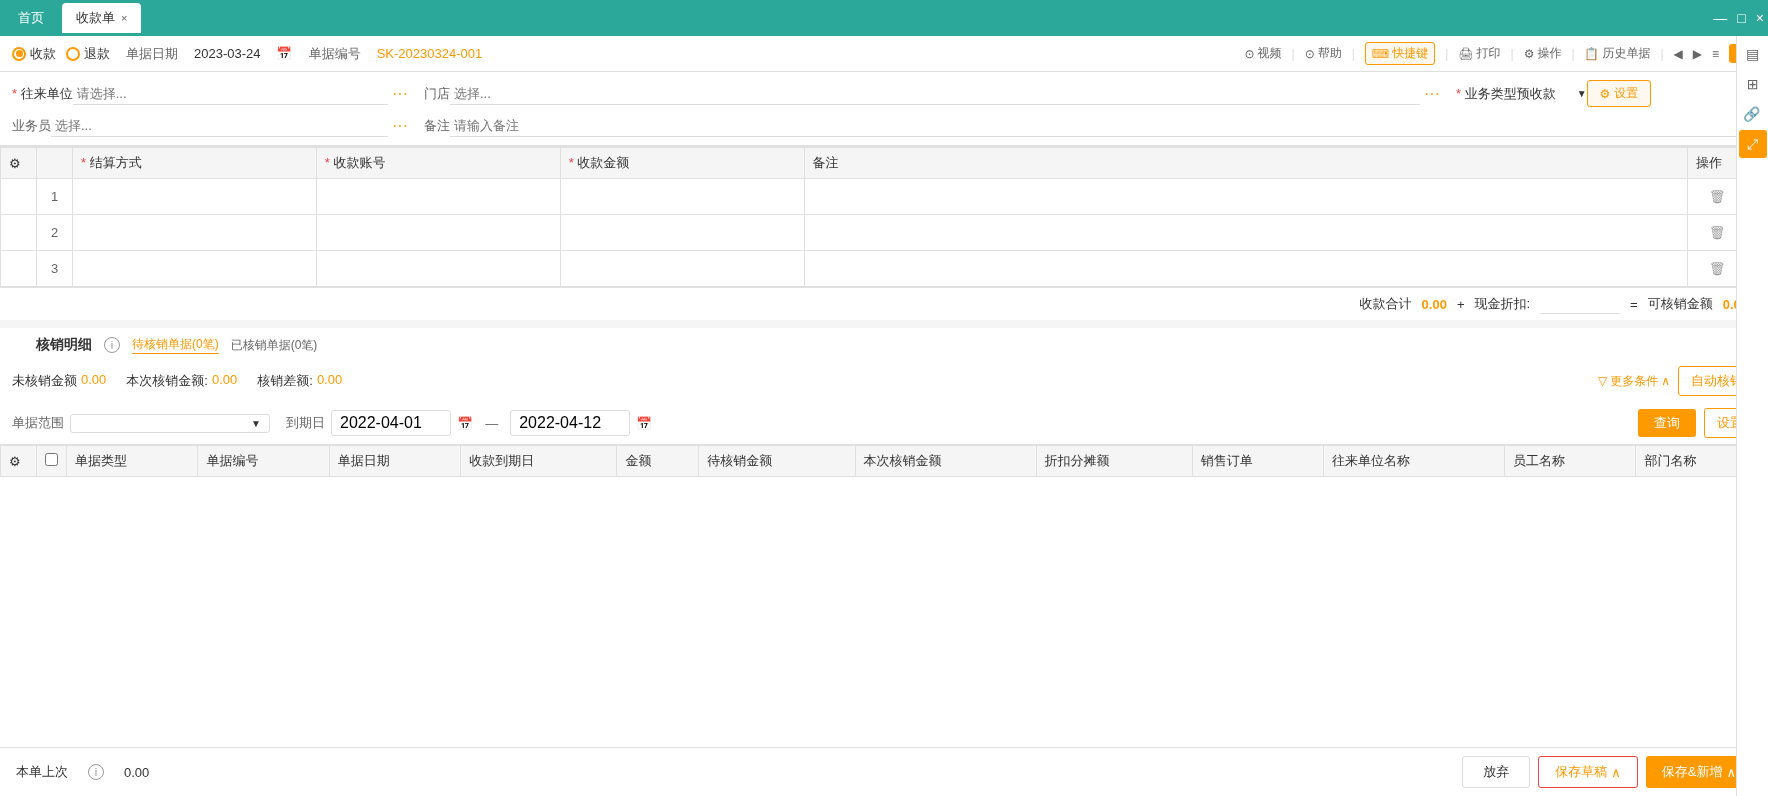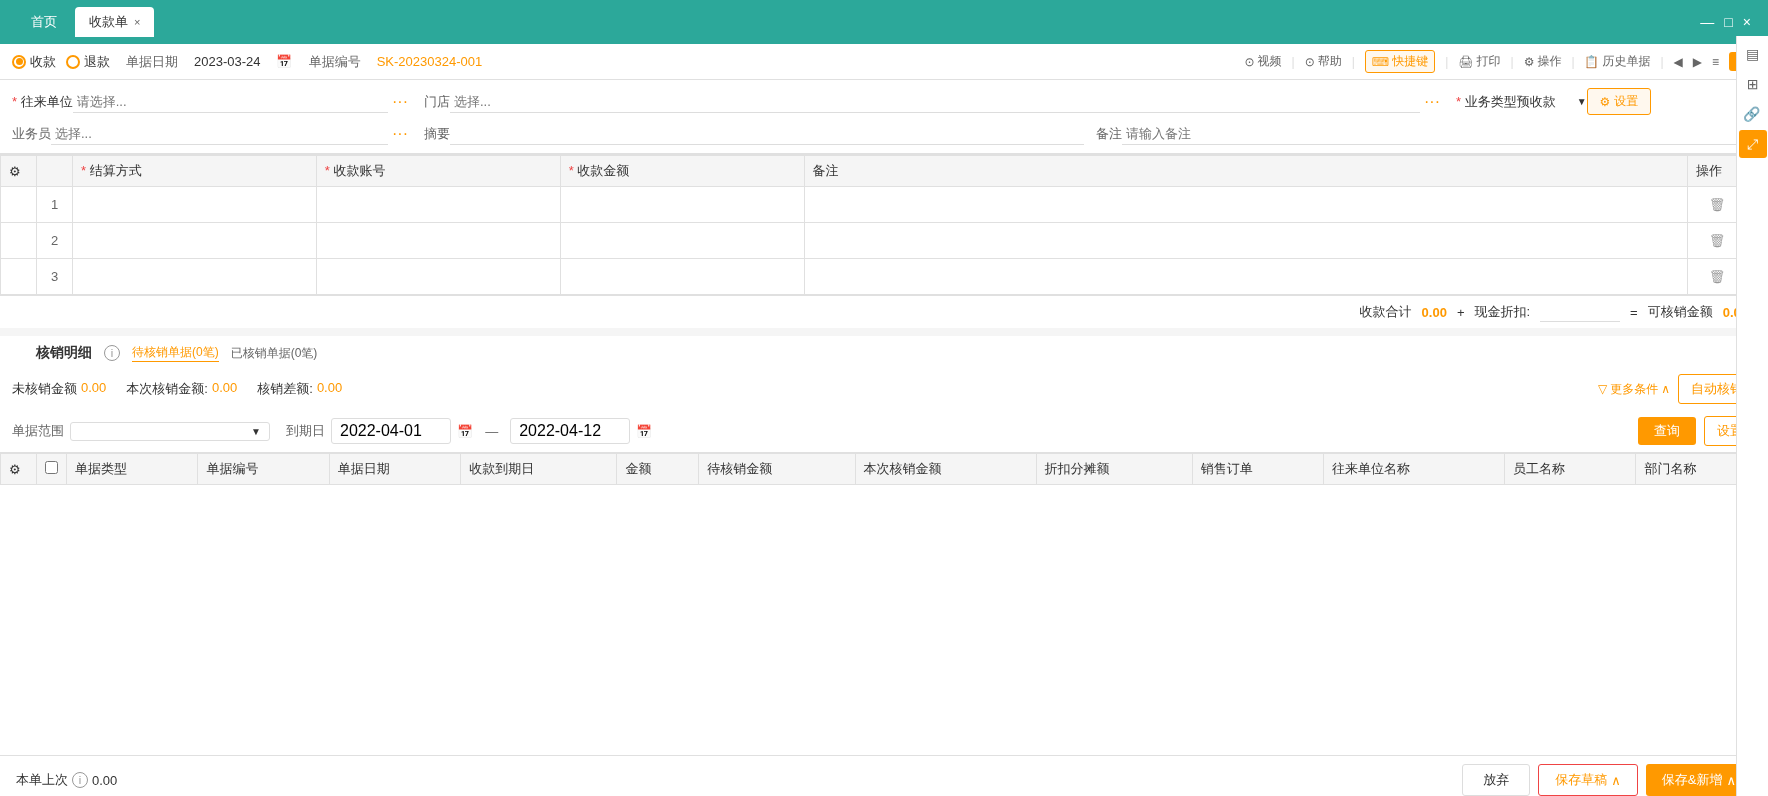--- a/index.html
+++ b/index.html
@@ -3,22 +3,22 @@
   <meta charset="utf-8">
   <style>
     * { box-sizing: border-box; margin: 0; padding: 0; }
     body { font-family: 'Microsoft YaHei', sans-serif; font-size: 13px; background: #f0f0f0; color: #333; height: 796px; overflow: hidden; }
 
     
     .tab-bar {
       display: flex;
       align-items: center;
       background: #2ca89a;
-      height: 44px;
-      padding: 0 17px;
+      height: 36px;
+      padding: 0 4px;
       gap: 4px;
     }
     .tab-home {
       color: #fff;
       padding: 6px 14px;
       font-size: 13px;
       cursor: pointer;
     }
     .tab-active {
       background: #fff;
@@ -346,21 +346,21 @@
     
     .bottom-bar {
       display: flex;
       align-items: center;
       padding: 8px 16px;
       border-top: 1px solid #e0e0e0;
       background: #fff;
       flex-shrink: 0;
       gap: 12px;
     }
-    .bottom-info { font-size: 13px; color: #333; display: flex; align-items: center; gap: 4px; }
+    .bottom-info { font-size: 13px; color: #333; display: flex; align-items: center; gap: 20px; }
     .bottom-actions { margin-left: auto; display: flex; gap: 8px; }
     .btn-discard {
       background: #fff;
       color: #333;
       border: 1px solid #ddd;
       padding: 6px 20px;
       border-radius: 3px;
       cursor: pointer;
       font-size: 13px;
     }
@@ -511,24 +511,20 @@
         </button>
       </div>
     </div>
     <div class="form-row">
       <div class="form-field" style="max-width:400px;">
         <span class="field-label">业务员</span>
         <input class="form-input" placeholder="选择..." style="">
         <span class="more-btn">···</span>
       </div>
       <div class="form-field">
-        <span class="field-label">摘要</span>
-        <input class="form-input" style="">
-      </div>
-      <div class="form-field">
         <span class="field-label">备注</span>
         <input class="form-input" placeholder="请输入备注" style="">
       </div>
     </div>
   </div>
 
   <div class="table-container">
     <table>
       <thead>
         <tr>

